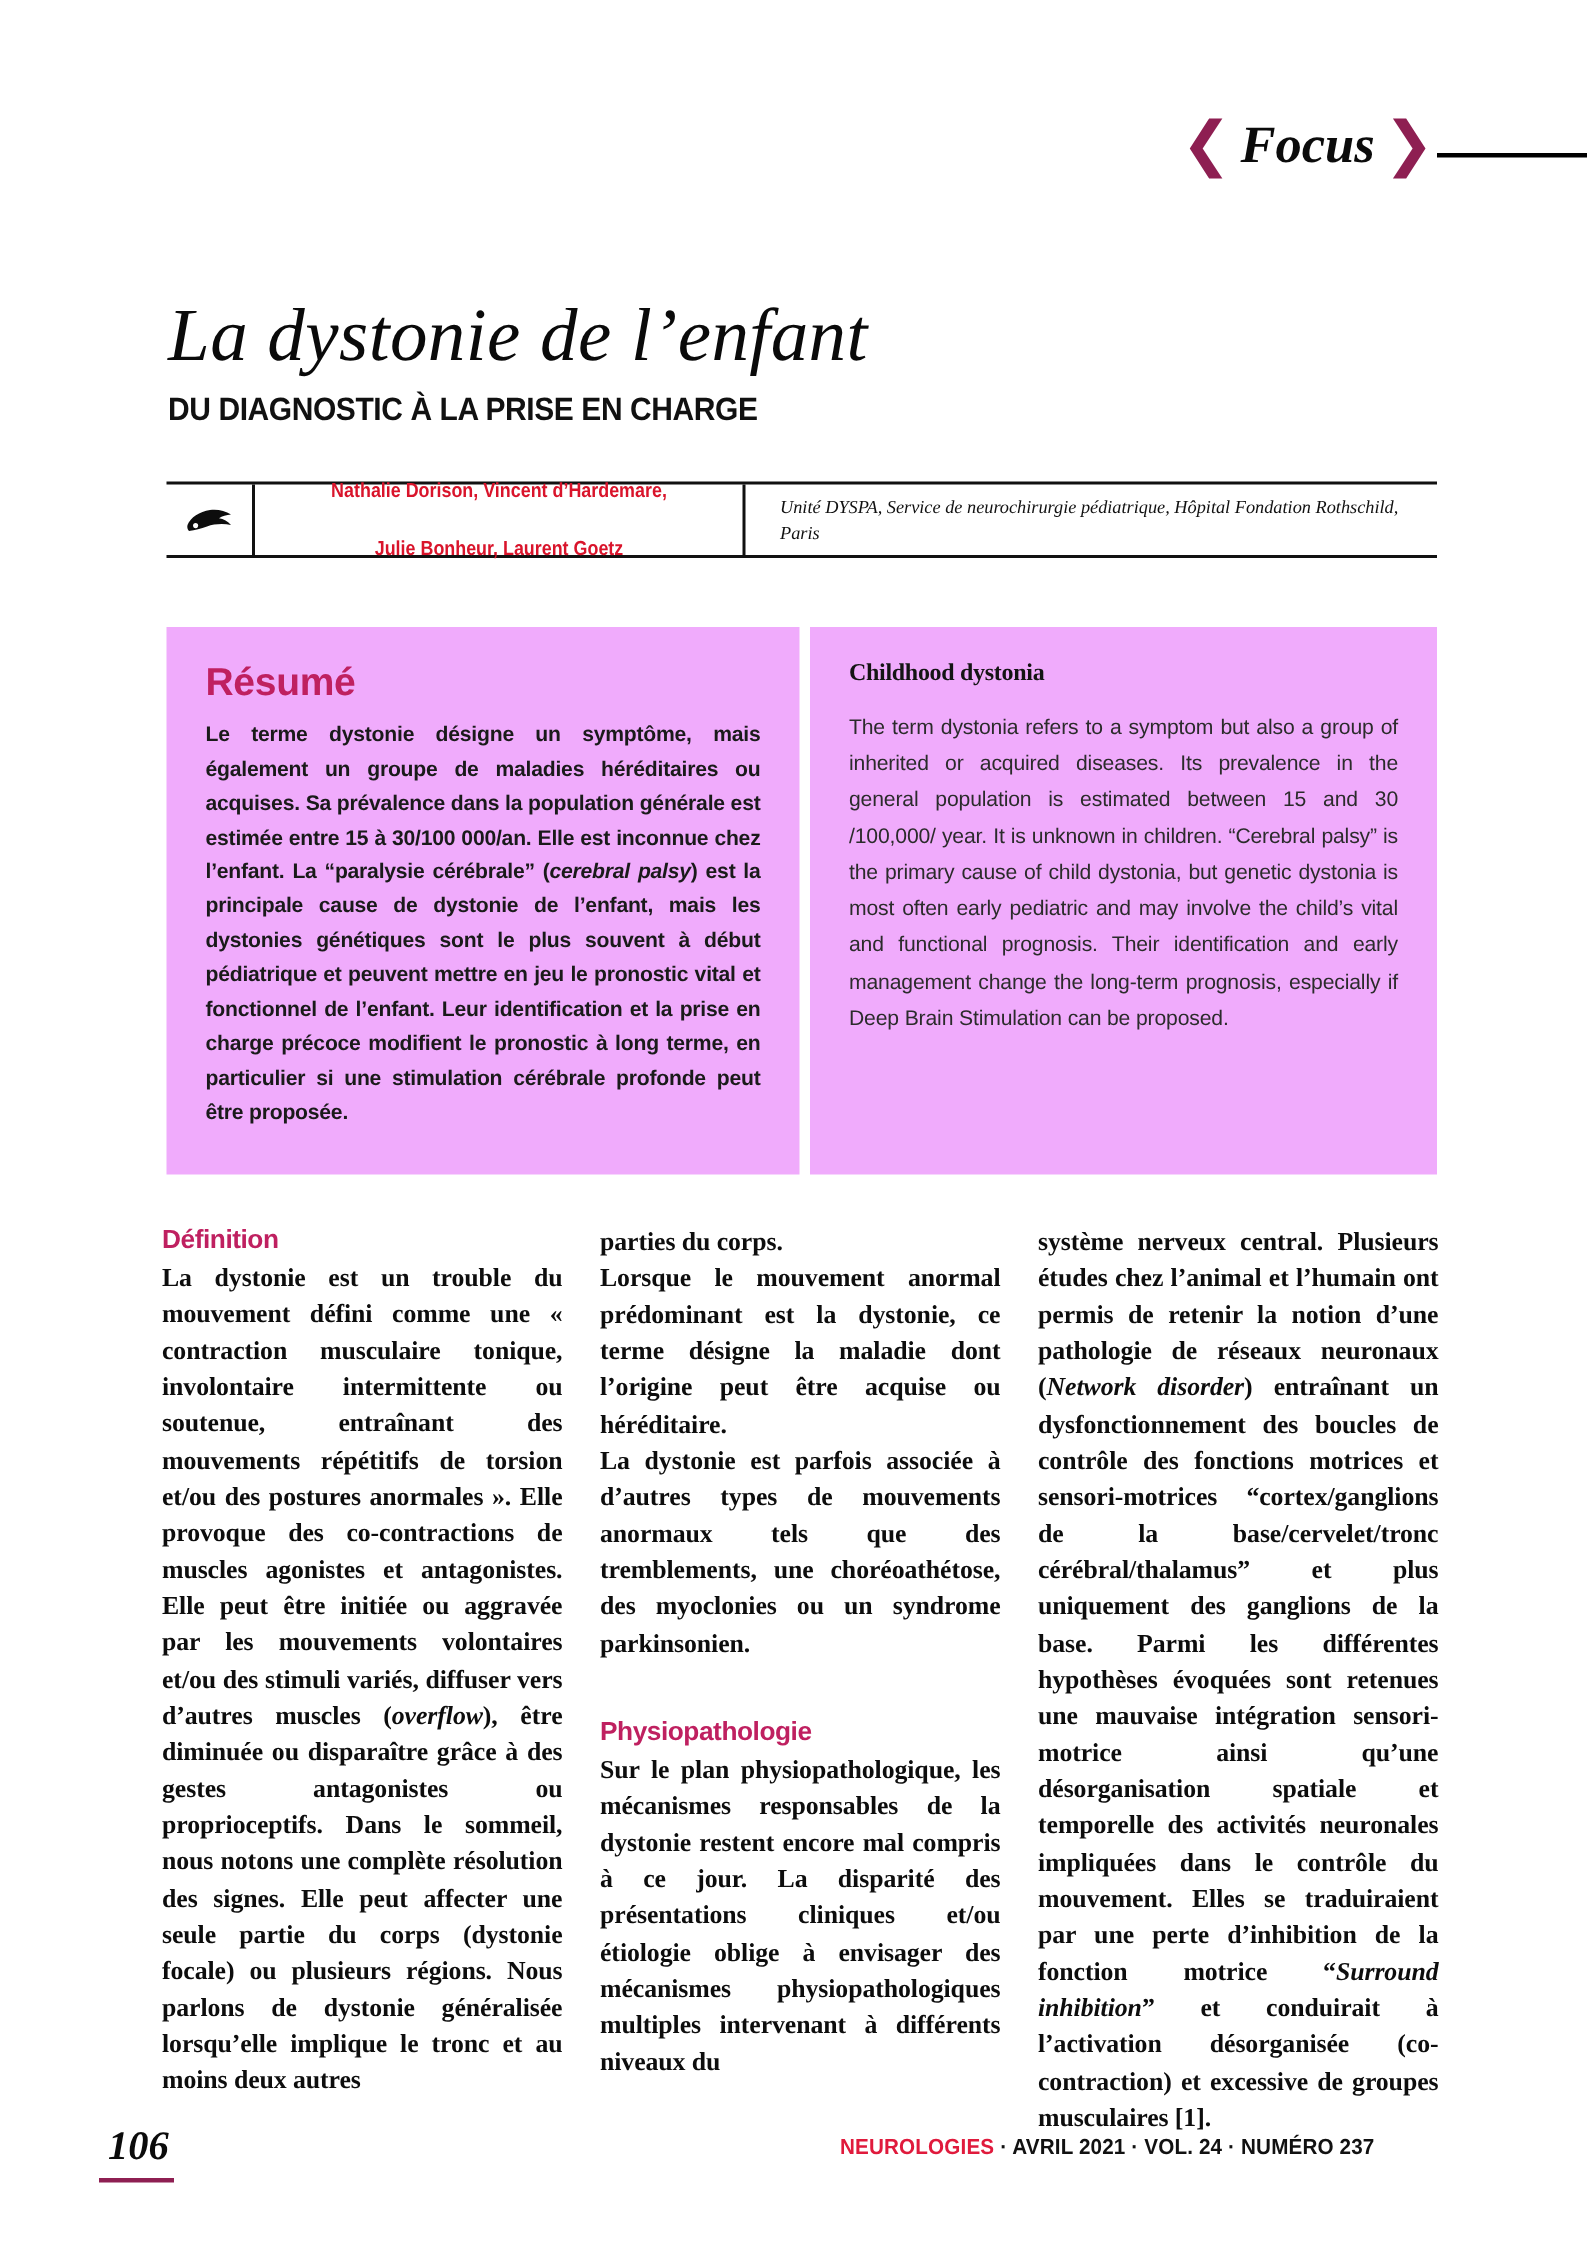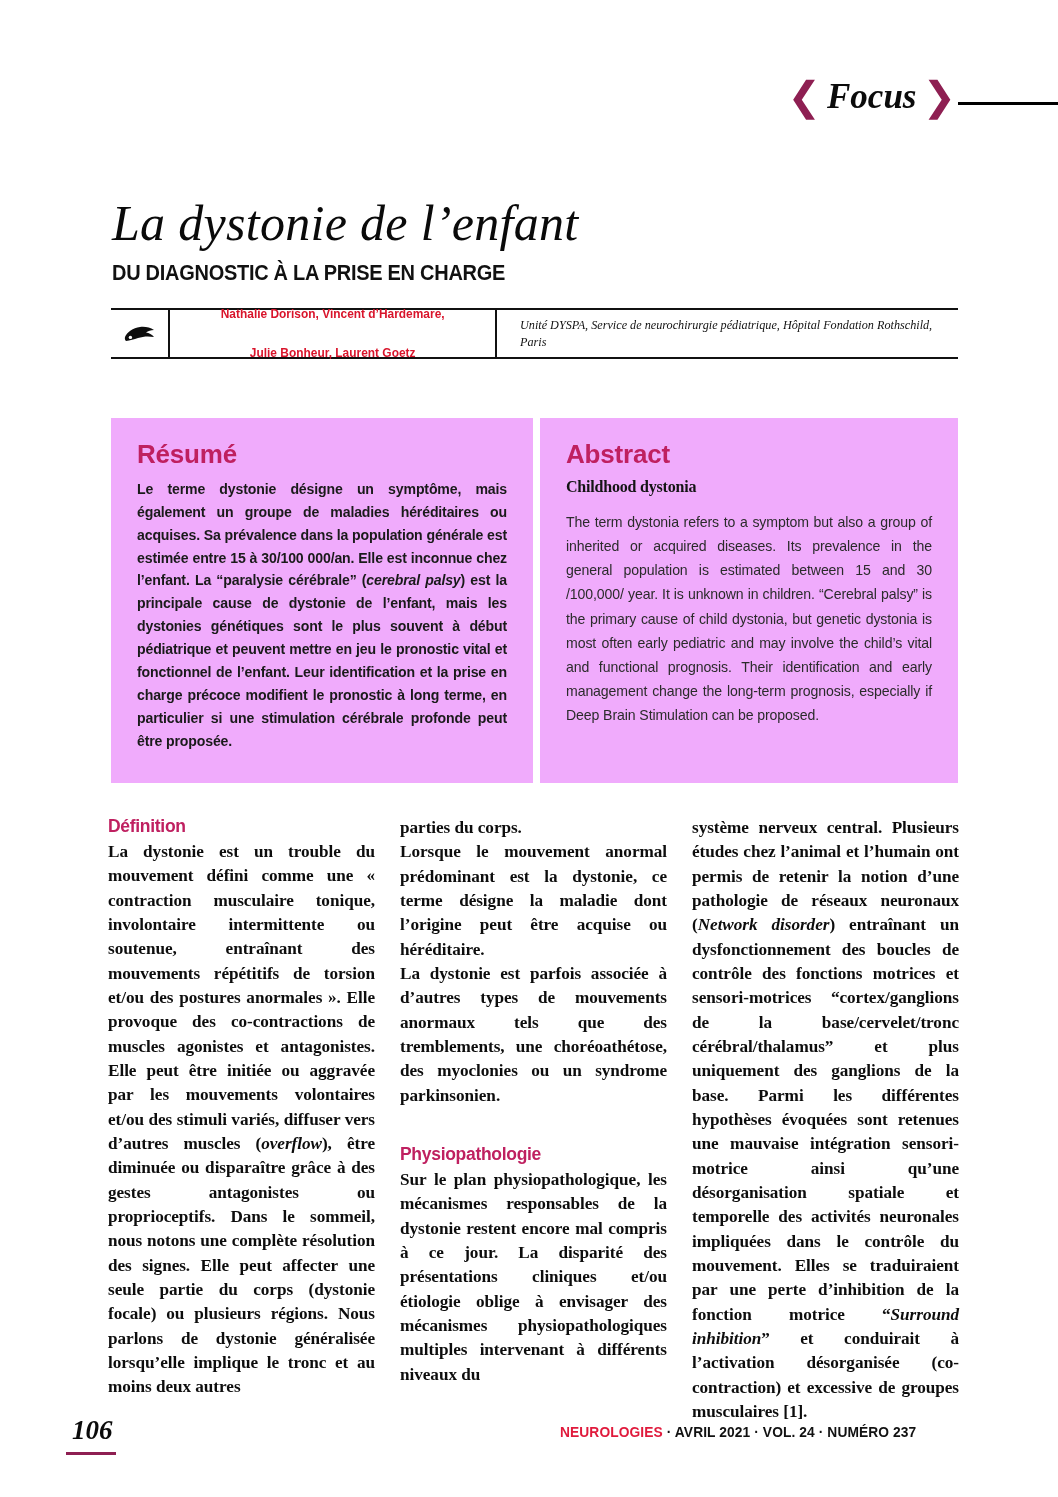--- a/index.html
+++ b/index.html
@@ -73,21 +73,21 @@
     letter-spacing: -0.3px;
     transform: scaleX(0.93);
     transform-origin: left center;
     color: #111111;
   }
 
   
   .byline {
     position: absolute;
     left: 111px;
-    top: 308px;
+    top: 321px;
     width: 847px;
     height: 47px;
     border-top: 2.5px solid #111;
     border-bottom: 2.5px solid #111;
     display: flex;
     align-items: stretch;
     box-sizing: content-box;
   }
   .byline-icon {
     width: 57px;
@@ -283,21 +283,20 @@
 </div>
 
 <div class="abs-row">
 
   <div class="abs-box fr">
     <div class="abs-h">Résumé</div>
     <p class="abs-p-fr"><span>Le terme dystonie désigne un symptôme, mais également un groupe de maladies héréditaires ou acquises. Sa prévalence dans la population générale est estimée entre 15 à 30/100 000/an. Elle est inconnue chez l’enfant. La “paralysie cérébrale” (</span><i>cerebral palsy</i><span>) est la principale cause de dystonie de l’enfant, mais les dystonies génétiques sont le plus souvent à début pédiatrique et peuvent mettre en jeu le pronostic vital et fonctionnel de l’enfant. Leur identification et la prise en charge précoce modifient le pronostic à long terme, en particulier si une stimulation cérébrale profonde peut être proposée.</span></p>
   </div>
 
   <div class="abs-box en">
-    <div class="abs-h">Abstract</div>
     <div class="abs-sub">Childhood dystonia</div>
     <p class="abs-p-en">The term dystonia refers to a symptom but also a group of inherited or acquired diseases. Its prevalence in the general population is estimated between 15 and 30 /100,000/ year. It is unknown in children. “Cerebral palsy” is the primary cause of child dystonia, but genetic dystonia is most often early pediatric and may involve the child’s vital and functional prognosis. Their identification and early management change the long-term prognosis, especially if Deep Brain Stimulation can be proposed.</p>
   </div>
 
 </div>
 
 <div class="cols">
 
   <div class="col">
     <div class="sec-h">Définition</div>

